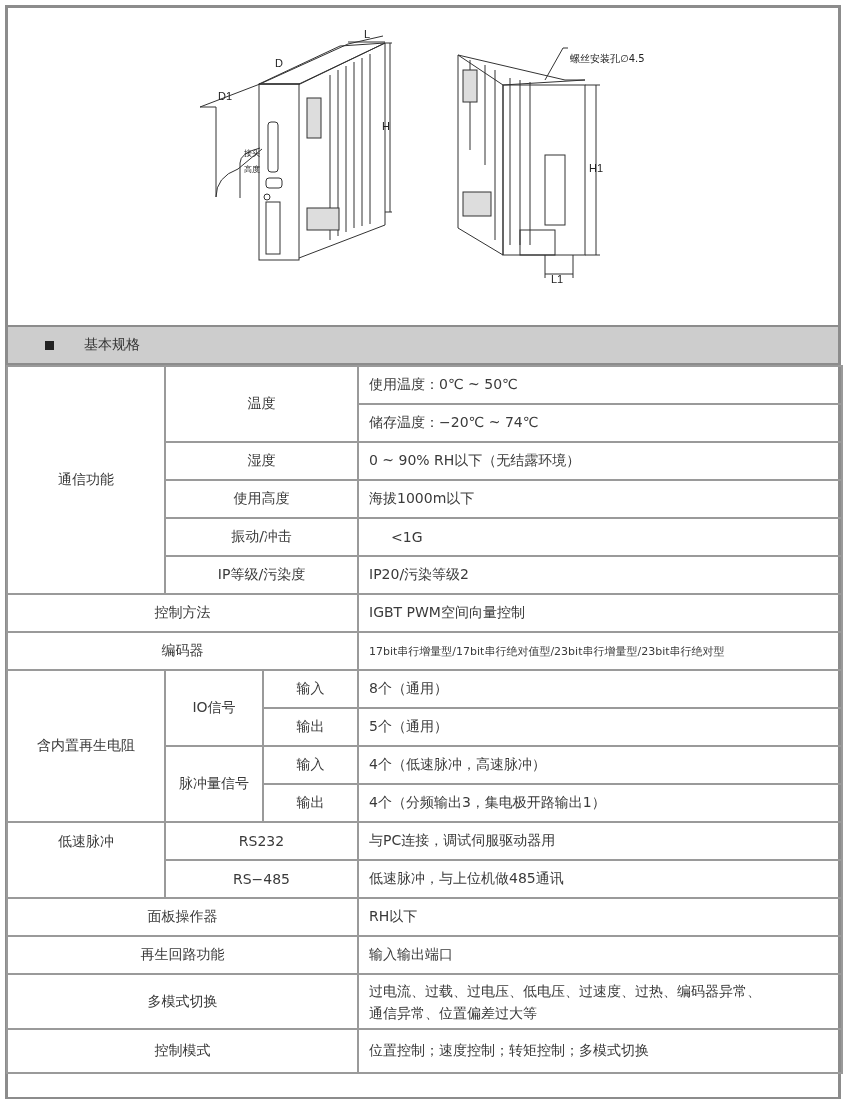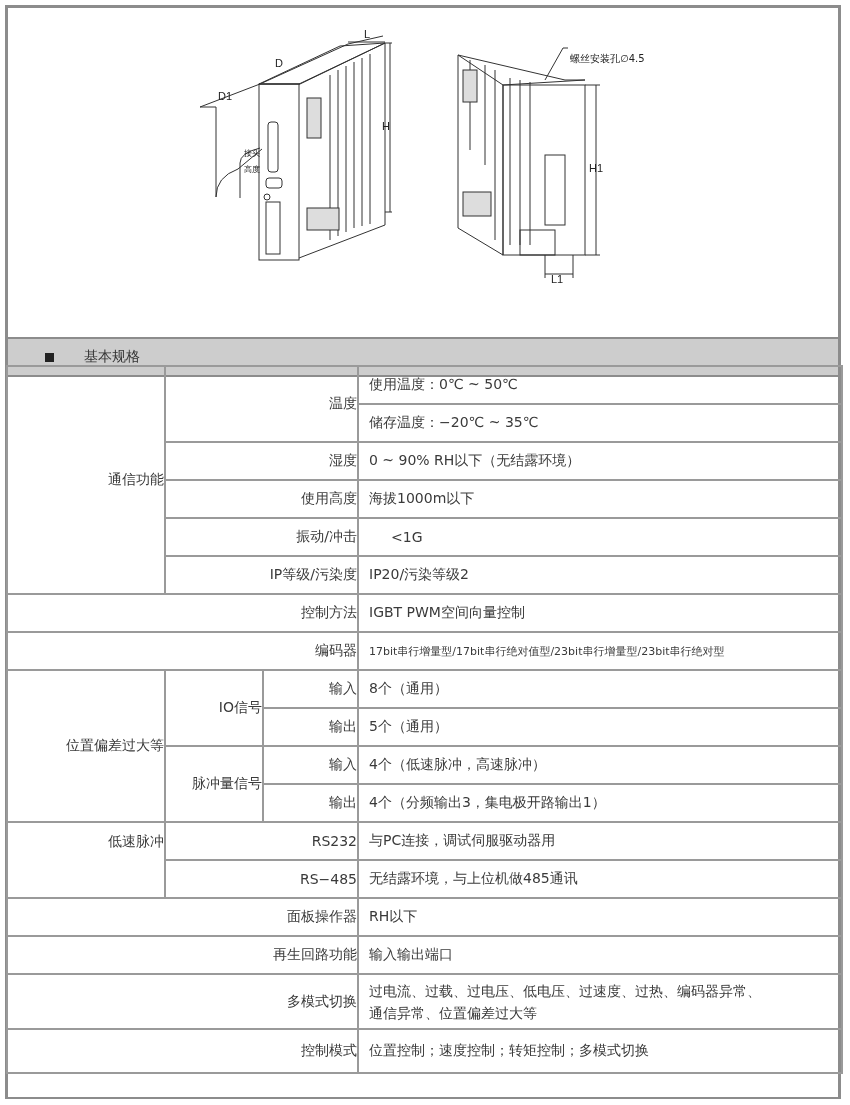--- a/index.html
+++ b/index.html
@@ -4,27 +4,27 @@
   <style>
     html, body { margin:0; padding:0; background:#ffffff; }
     body { width:850px; height:1105px; position:relative; overflow:hidden;
            font-family:"DejaVu Sans", "Liberation Sans", sans-serif; color:#3a3a3a; }
     .frame { position:absolute; left:5px; top:5px; width:836px; height:1094px;
              border-left:3px solid #8c8c8c; border-right:3px solid #8c8c8c;
              border-top:3px solid #8c8c8c; border-bottom:2px solid #8c8c8c; box-sizing:border-box; }
     .drawing { position:absolute; left:8px; top:8px; width:830px; height:317px; }
     .header-band { position:absolute; left:8px; top:325px; width:830px; height:40px;
                    background:#cdcdcd; border-top:2px solid #8c8c8c; border-bottom:2px solid #8c8c8c;
-                   box-sizing:border-box; display:flex; align-items:center;margin-top:12px; }
+                   box-sizing:border-box; display:flex; align-items:center; }
     .header-band .sq { width:9px; height:9px; background:#222; margin-left:37px; }
     .header-band .title { margin-left:30px; font-size:14px; color:#333; }
     table.spec { position:absolute; left:6px; top:365px; border-collapse:collapse;
                  width:835px; table-layout:fixed; font-size:14px; }
     table.spec td { border:2px solid #9a9a9a; padding:0; height:36px; vertical-align:middle; }
-    table.spec td.c { text-align:right; }
+    table.spec td.c { text-align:center; }
     table.spec td.v { padding-left:10px; text-align:left; }
     table.spec tr.tall td { height:53px; }
     .lbl-dim { font-family:"Liberation Sans", sans-serif; font-size:11px; fill:#222; }
     .lbl-cn { font-size:8px; fill:#222; }
   </style>
 </head>
 <body>
 
 <div class="frame"></div>
 
@@ -120,21 +120,21 @@
     <col style="width:95px">
     <col style="width:484px">
   </colgroup>
   <tbody>
     <tr>
       <td class="c" rowspan="6">通信功能</td>
       <td class="c" colspan="2" rowspan="2">温度</td>
       <td class="v">使用温度：0℃ ~ 50℃</td>
     </tr>
     <tr>
-      <td class="v">储存温度：−20℃ ~ 35℃</td>
+      <td class="v">储存温度：−20℃ ~ 74℃</td>
     </tr>
     <tr>
       <td class="c" colspan="2">湿度</td>
       <td class="v">0 ~ 90% RH以下（无结露环境）</td>
     </tr>
     <tr>
       <td class="c" colspan="2">使用高度</td>
       <td class="v">海拔1000m以下</td>
     </tr>
     <tr>
@@ -149,21 +149,21 @@
     <tr>
       <td class="c" colspan="3">控制方法</td>
       <td class="v">IGBT PWM空间向量控制</td>
     </tr>
     <tr>
       <td class="c" colspan="3">编码器</td>
       <td class="v" style="white-space:nowrap; font-size:11px">17bit串行增量型/17bit串行绝对值型/23bit串行增量型/23bit串行绝对型</td>
     </tr>
 
     <tr>
-      <td class="c" rowspan="4">位置偏差过大等</td>
+      <td class="c" rowspan="4">含内置再生电阻</td>
       <td class="c" rowspan="2">IO信号</td>
       <td class="c">输入</td>
       <td class="v">8个（通用）</td>
     </tr>
     <tr>
       <td class="c">输出</td>
       <td class="v">5个（通用）</td>
     </tr>
     <tr>
       <td class="c" rowspan="2">脉冲量信号</td>
@@ -175,21 +175,21 @@
       <td class="v">4个（分频输出3，集电极开路输出1）</td>
     </tr>
 
     <tr>
       <td class="c" rowspan="2" style="vertical-align:top; padding-top:10px">低速脉冲</td>
       <td class="c" colspan="2">RS232</td>
       <td class="v">与PC连接，调试伺服驱动器用</td>
     </tr>
     <tr>
       <td class="c" colspan="2">RS−485</td>
-      <td class="v">无结露环境，与上位机做485通讯</td>
+      <td class="v">低速脉冲，与上位机做485通讯</td>
     </tr>
 
     <tr>
       <td class="c" colspan="3">面板操作器</td>
       <td class="v">RH以下</td>
     </tr>
     <tr>
       <td class="c" colspan="3">再生回路功能</td>
       <td class="v">输入输出端口</td>
     </tr>

